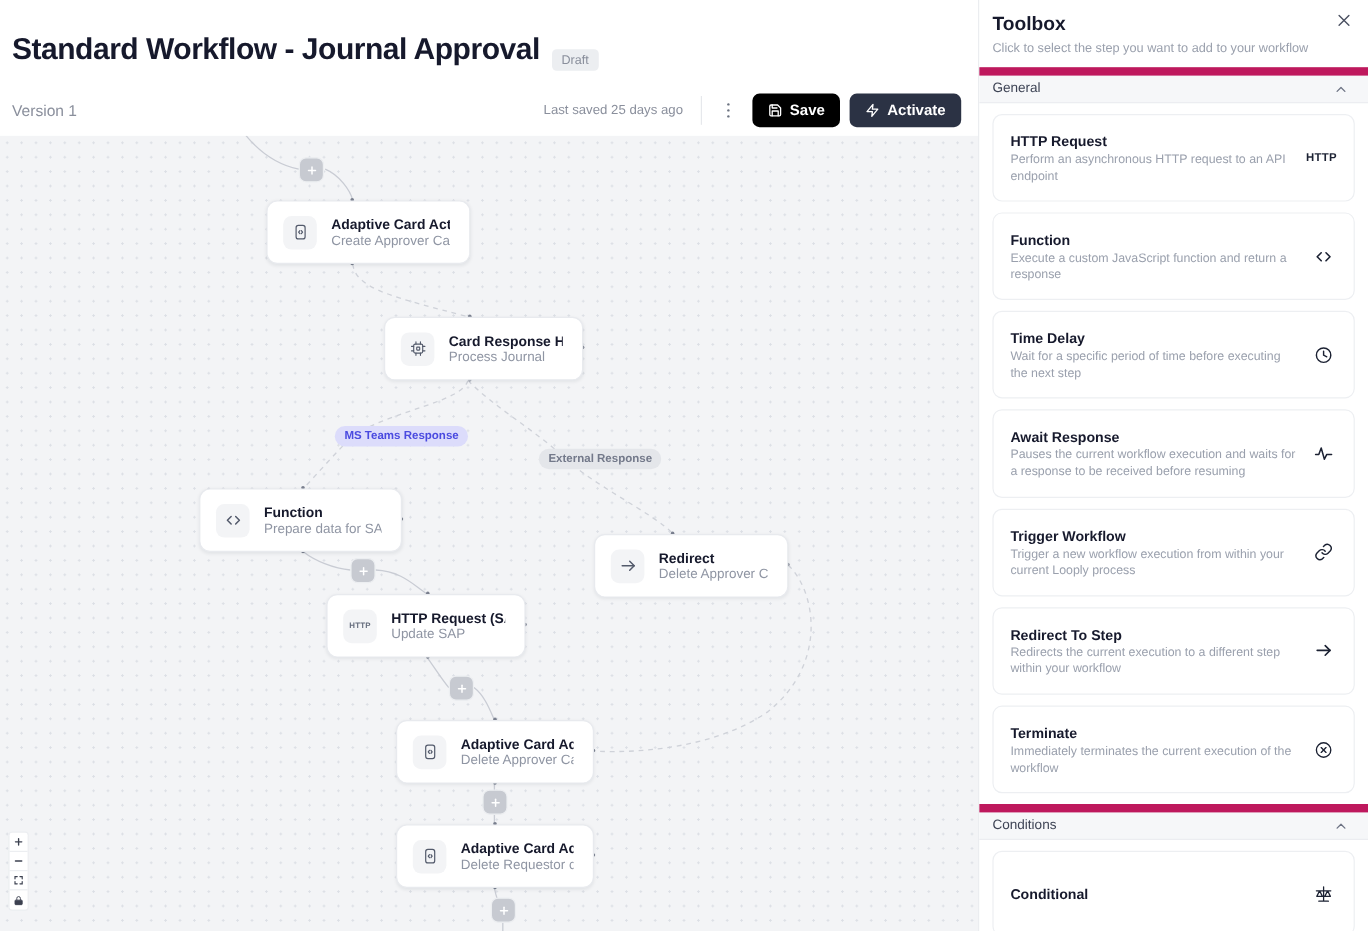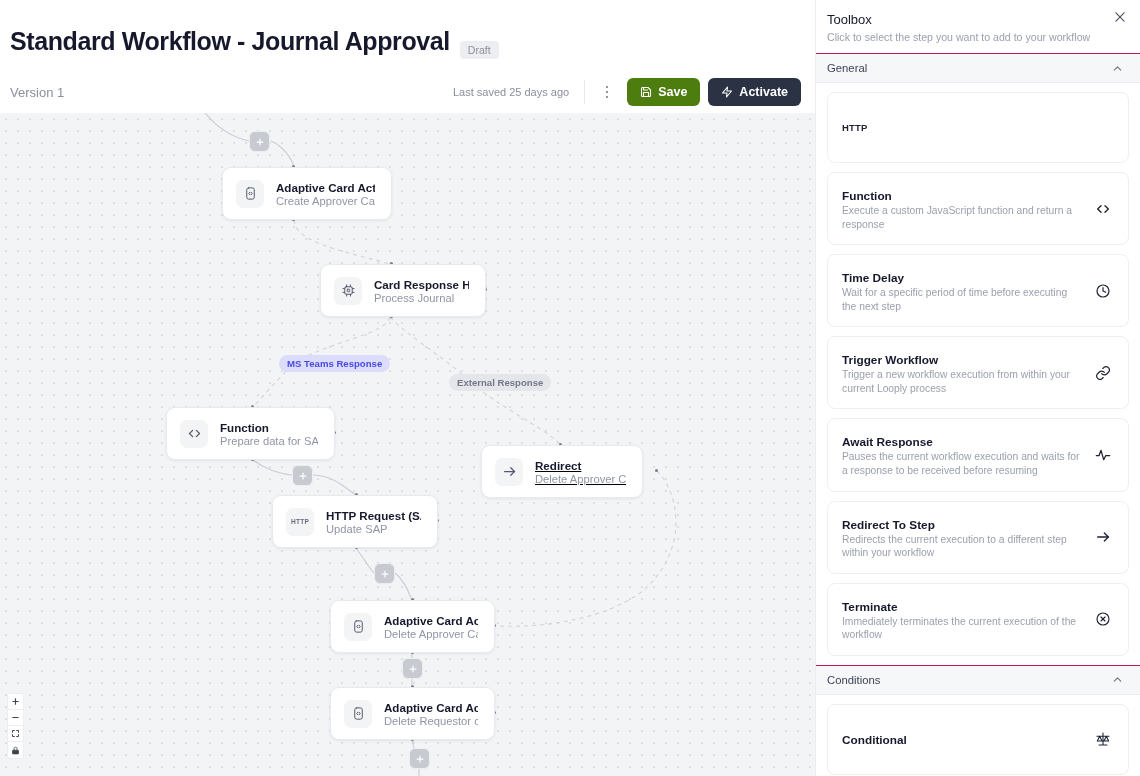--- a/index.html
+++ b/index.html
@@ -41,21 +41,21 @@
     display: flex; flex-direction: column; align-items: center;
     justify-content: center; gap: 2.5px; cursor: pointer; background: none; border: none;
   }
   .kebab-btn i { width: 2.6px; height: 2.6px; border-radius: 50%; background: #6b7280; display:block;}
   .btn {
     display: inline-flex; align-items: center; gap: 6px;
     border: none; border-radius: 6px; cursor: pointer;
     font-size: 12.5px; font-weight: bold; height: 28px; padding: 0 13px;
     font-family: "Liberation Sans", sans-serif;
   }
-  .btn-save { background: #4d7c0f; color: #ffffff; margin-right: 7px; }
+  .btn-save { background: #000000; color: #ffffff; margin-right: 7px; }
   .btn-activate { background: #2b3244; color: #ffffff; }
   .btn svg { display: block; }
 
   
   .canvas {
     position: absolute; left: 0; top: 113px; width: 815px; height: 663px;
     background-color: #f3f4f6;
     background-image: radial-gradient(circle, #dcdfe5 1px, transparent 1.1px);
     background-size: 12px 12px;
     overflow: hidden;
@@ -111,29 +111,29 @@
     padding:0; width:100%;
   }
   .zoom-btn:last-child { border-bottom: none; }
 
   
   .toolbox {
     position: absolute; right: 0; top: 0; width: 325px; height: 776px;
     background: #ffffff; border-left: 1px solid #ebedf0; overflow: hidden;
   }
   .tb-head { padding: 12px 16px 10px 11px; position: relative; }
-  .tb-title { font-size: 13px; font-weight: normal; color: #16192c; }
+  .tb-title { font-size: 16px; font-weight: bold; color: #16192c; }
   .tb-sub { font-size: 10.6px; color: #9aa0ad; margin-top: 4px; }
   .tb-close {
     position: absolute; right: 10px; top: 7px; width: 20px; height: 20px;
     display: flex; align-items: center; justify-content: center;
     cursor: pointer; color: #4b5162; background: none; border: none;
   }
   .tb-section-head {
-    background: #f6f7f9; border-top: 1px solid #be185d; border-bottom: 1px solid #ecedf1;
+    background: #f6f7f9; border-top: 7px solid #be185d; border-bottom: 1px solid #ecedf1;
     height: 30px; display: flex; align-items: center;
     padding: 0 16px 0 11px; cursor: pointer;
   }
   .tb-section-head .sh-label { font-size: 11.3px; color: #3e4455; font-weight: 500; }
   .tb-section-head .sh-chev { margin-left: auto; color: #6d7384; display:flex; }
   .tb-list { padding: 9px 11px 0 11px; }
   .tb-card {
     border: 1px solid #edeff2; border-radius: 8px; background: #ffffff;
     padding: 13px 14px 13px 14px; display: flex; align-items: center;
     margin-bottom: 9px; min-height: 71px; cursor: pointer;
@@ -271,21 +271,21 @@
             <svg width="15" height="15" viewBox="0 0 24 24" fill="none" stroke="currentColor" stroke-width="2" stroke-linecap="round" stroke-linejoin="round">
               <polyline points="9 7 4 12 9 17"></polyline>
               <polyline points="15 7 20 12 15 17"></polyline>
             </svg>
           </span>
           <span class="node-txt">
             <span class="node-title">Function</span>
             <span class="node-sub">Prepare data for SAP update</span>
           </span>
         </div>
-        <div class="node" style="left: 481px; top: 332px; width: 162px; height: 53px; text-decoration: underline;">
+        <div class="node" style="left: 495px; top: 332px; width: 162px; height: 53px;">
           <span class="node-icon">
             <svg width="15" height="15" viewBox="0 0 24 24" fill="none" stroke="currentColor" stroke-width="2" stroke-linecap="round" stroke-linejoin="round">
               <line x1="4" y1="12" x2="20" y2="12"></line>
               <polyline points="14 6 20 12 14 18"></polyline>
             </svg>
           </span>
           <span class="node-txt">
             <span class="node-title">Redirect</span>
             <span class="node-sub">Delete Approver Cards</span>
           </span>
@@ -403,20 +403,21 @@
         <div class="tb-section-head">
           <span class="sh-label">General</span>
           <span class="sh-chev">
             <svg width="13" height="13" viewBox="0 0 24 24" fill="none" stroke="currentColor" stroke-width="2" stroke-linecap="round" stroke-linejoin="round">
               <polyline points="6 15 12 9 18 15"></polyline>
             </svg>
           </span>
         </div>
         <div class="tb-list">
           <div class="tb-card">
+            <span class="tb-card-txt"><span class="tb-card-title">HTTP Request</span><span class="tb-card-desc" style="display:block">Perform an asynchronous HTTP request to an API endpoint</span></span>
             <span class="tb-card-ic txt">HTTP</span>
           </div>
           <div class="tb-card">
             <span class="tb-card-txt"><span class="tb-card-title">Function</span><span class="tb-card-desc" style="display:block">Execute a custom JavaScript function and return a response</span></span>
             <span class="tb-card-ic">
               <svg width="16" height="16" viewBox="0 0 24 24" fill="none" stroke="currentColor" stroke-width="2" stroke-linecap="round" stroke-linejoin="round">
                 <polyline points="9 7 4 12 9 17"></polyline>
                 <polyline points="15 7 20 12 15 17"></polyline>
               </svg>
             </span>
@@ -424,33 +425,33 @@
           <div class="tb-card">
             <span class="tb-card-txt"><span class="tb-card-title">Time Delay</span><span class="tb-card-desc" style="display:block">Wait for a specific period of time before executing the next step</span></span>
             <span class="tb-card-ic">
               <svg width="16" height="16" viewBox="0 0 24 24" fill="none" stroke="currentColor" stroke-width="1.8" stroke-linecap="round" stroke-linejoin="round">
                 <circle cx="12" cy="12" r="9"></circle>
                 <polyline points="12 7 12 12 16 14"></polyline>
               </svg>
             </span>
           </div>
           <div class="tb-card">
+            <span class="tb-card-txt"><span class="tb-card-title">Await Response</span><span class="tb-card-desc" style="display:block">Pauses the current workflow execution and waits for a response to be received before resuming</span></span>
+            <span class="tb-card-ic">
+              <svg width="16" height="16" viewBox="0 0 24 24" fill="none" stroke="currentColor" stroke-width="1.9" stroke-linecap="round" stroke-linejoin="round">
+                <polyline points="2 13 6 13 9 5 13 19 16 13 22 13"></polyline>
+              </svg>
+            </span>
+          </div>
+          <div class="tb-card">
             <span class="tb-card-txt"><span class="tb-card-title">Trigger Workflow</span><span class="tb-card-desc" style="display:block">Trigger a new workflow execution from within your current Looply process</span></span>
             <span class="tb-card-ic">
               <svg width="16" height="16" viewBox="0 0 24 24" fill="none" stroke="currentColor" stroke-width="1.8" stroke-linecap="round" stroke-linejoin="round">
                 <path d="M10 13a5 5 0 0 0 7.5.5l3-3a5 5 0 0 0-7-7l-1.7 1.7"></path>
                 <path d="M14 11a5 5 0 0 0-7.5-.5l-3 3a5 5 0 0 0 7 7l1.7-1.7"></path>
-              </svg>
-            </span>
-          </div>
-          <div class="tb-card">
-            <span class="tb-card-txt"><span class="tb-card-title">Await Response</span><span class="tb-card-desc" style="display:block">Pauses the current workflow execution and waits for a response to be received before resuming</span></span>
-            <span class="tb-card-ic">
-              <svg width="16" height="16" viewBox="0 0 24 24" fill="none" stroke="currentColor" stroke-width="1.9" stroke-linecap="round" stroke-linejoin="round">
-                <polyline points="2 13 6 13 9 5 13 19 16 13 22 13"></polyline>
               </svg>
             </span>
           </div>
           <div class="tb-card">
             <span class="tb-card-txt"><span class="tb-card-title">Redirect To Step</span><span class="tb-card-desc" style="display:block">Redirects the current execution to a different step within your workflow</span></span>
             <span class="tb-card-ic">
               <svg width="16" height="16" viewBox="0 0 24 24" fill="none" stroke="currentColor" stroke-width="2" stroke-linecap="round" stroke-linejoin="round">
                 <line x1="4" y1="12" x2="20" y2="12"></line>
                 <polyline points="14 6 20 12 14 18"></polyline>
               </svg>

